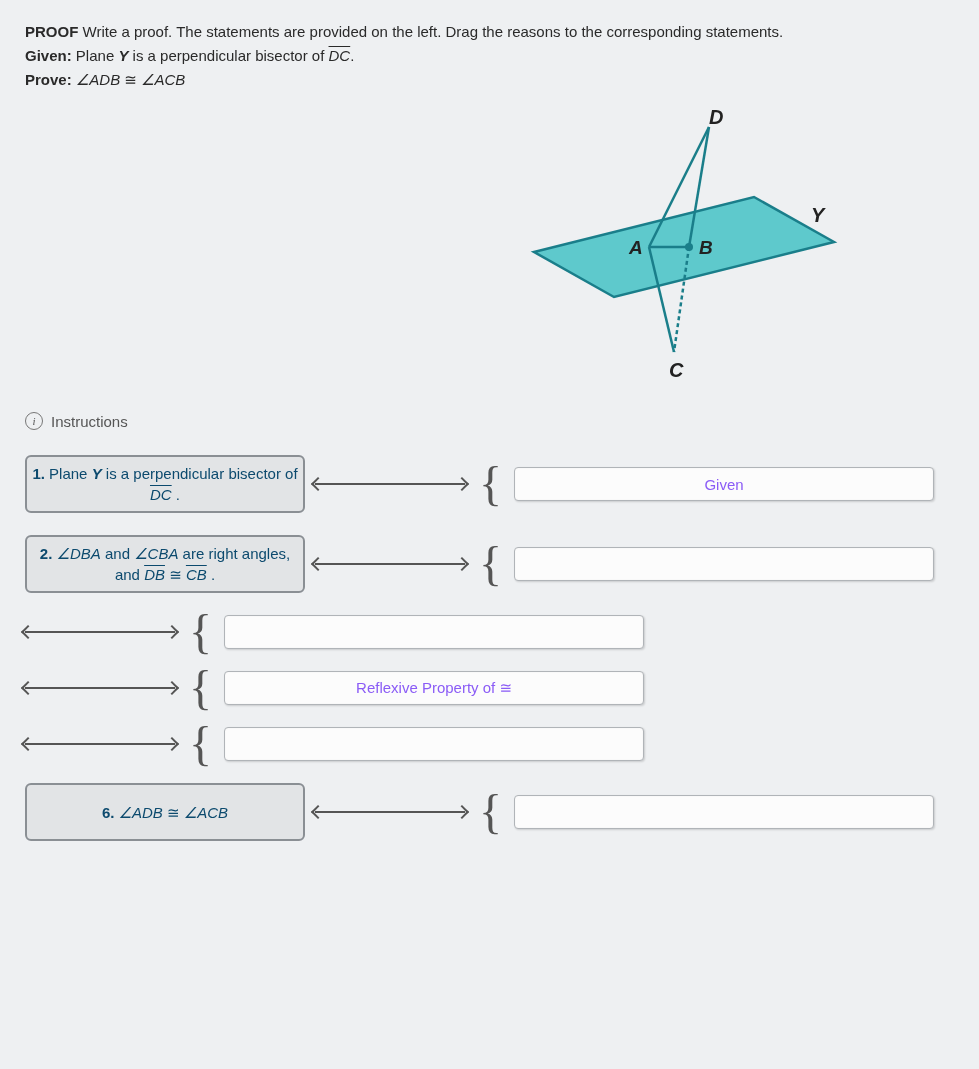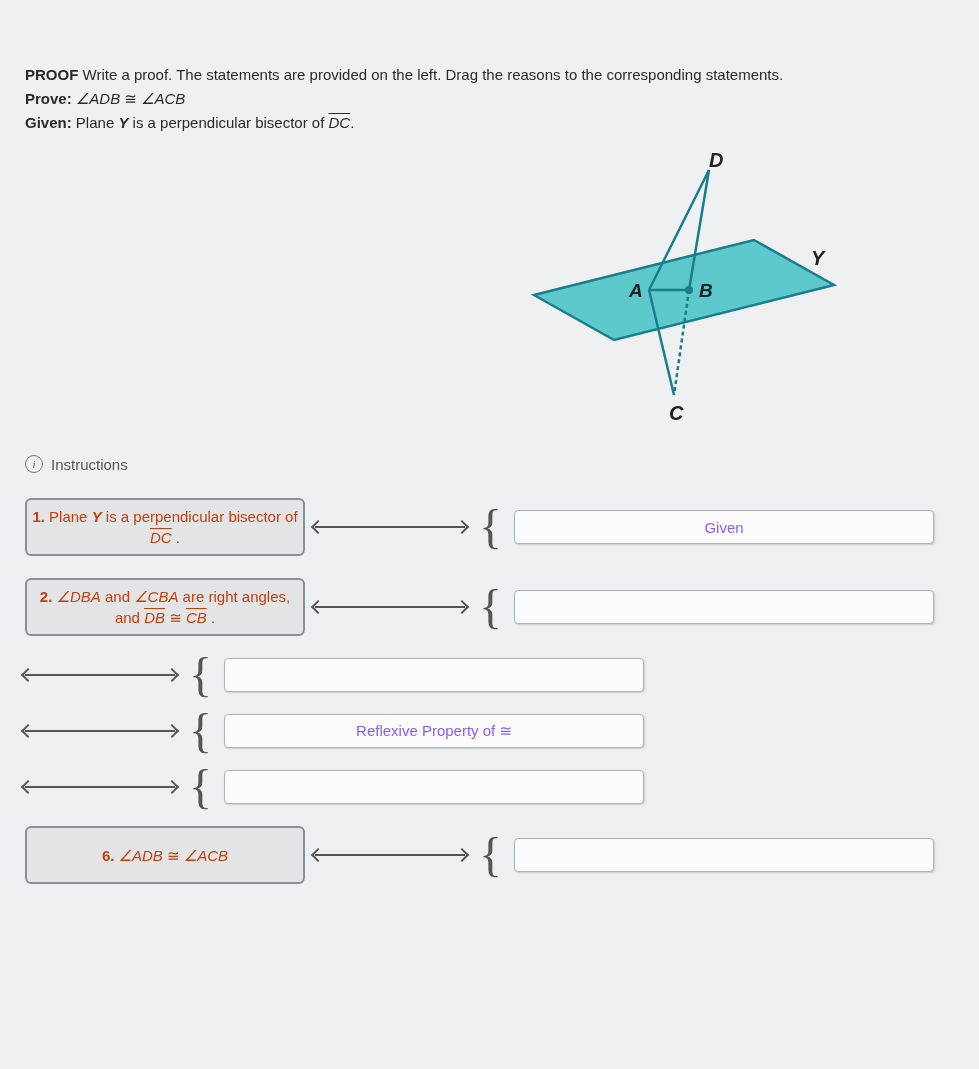--- a/index.html
+++ b/index.html
@@ -11,21 +11,20 @@
       font-family: Arial, Helvetica, sans-serif;
       background: #eef0f2;
       padding: 20px 25px;
       color: #2a2a2a;
       font-size: 15px;
       width: 979px;
     }
     .instructions-block {
       line-height: 1.6;
       margin-bottom: 10px;
-      margin-top: 43px;
     }
     .bold {
       font-weight: bold;
     }
     .overline {
       text-decoration: overline;
       font-style: italic;
     }
     .italic {
       font-style: italic;
@@ -82,21 +81,21 @@
       background: #e2e4e6;
       border: 2px solid #8a8f94;
       border-radius: 6px;
       display: flex;
       align-items: center;
       justify-content: center;
       text-align: center;
       padding: 6px 0;
       font-size: 15px;
       line-height: 1.4;
-      color: #c2410c;
+      color: #0c4a6e;
     }
     .connector {
       width: 150px;
       height: 2px;
       background: #555;
       position: relative;
       flex-shrink: 0;
     }
     .connector::before,
     .connector::after {
@@ -141,28 +140,28 @@
   </style>
 </head>
 <body>
 
 <div class="instructions-block">
   <div>
     <span class="bold">PROOF</span>
     <span>Write a proof. The statements are provided on the left. Drag the reasons to the corresponding statements.</span>
   </div>
   <div>
+    <span class="bold">Given:</span>
+    <span>Plane </span><span class="italic bold">Y</span><span> is a perpendicular bisector of </span><span class="overline">DC</span><span>.</span>
+  </div>
+  <div>
     <span class="bold">Prove:</span>
     <span class="angle italic">ADB</span>
     <span class="congruent"></span>
     <span class="angle italic">ACB</span>
-  </div>
-  <div>
-    <span class="bold">Given:</span>
-    <span>Plane </span><span class="italic bold">Y</span><span> is a perpendicular bisector of </span><span class="overline">DC</span><span>.</span>
   </div>
 </div>
 
 <div class="diagram-wrap">
   <svg width="400" height="280" viewBox="0 0 400 280">
     <polygon points="60,150 280,95 360,140 140,195" fill="#5ec9cc" stroke="#1a7e8a" stroke-width="2.5"></polygon>
     <line x1="175" y1="145" x2="235" y2="25" stroke="#1a7e8a" stroke-width="2.5"></line>
     <line x1="215" y1="145" x2="235" y2="25" stroke="#1a7e8a" stroke-width="2.5"></line>
     <line x1="175" y1="145" x2="200" y2="250" stroke="#1a7e8a" stroke-width="2.5"></line>
     <line x1="215" y1="145" x2="200" y2="250" stroke="#1a7e8a" stroke-width="2.5" stroke-dasharray="4,3"></line>

